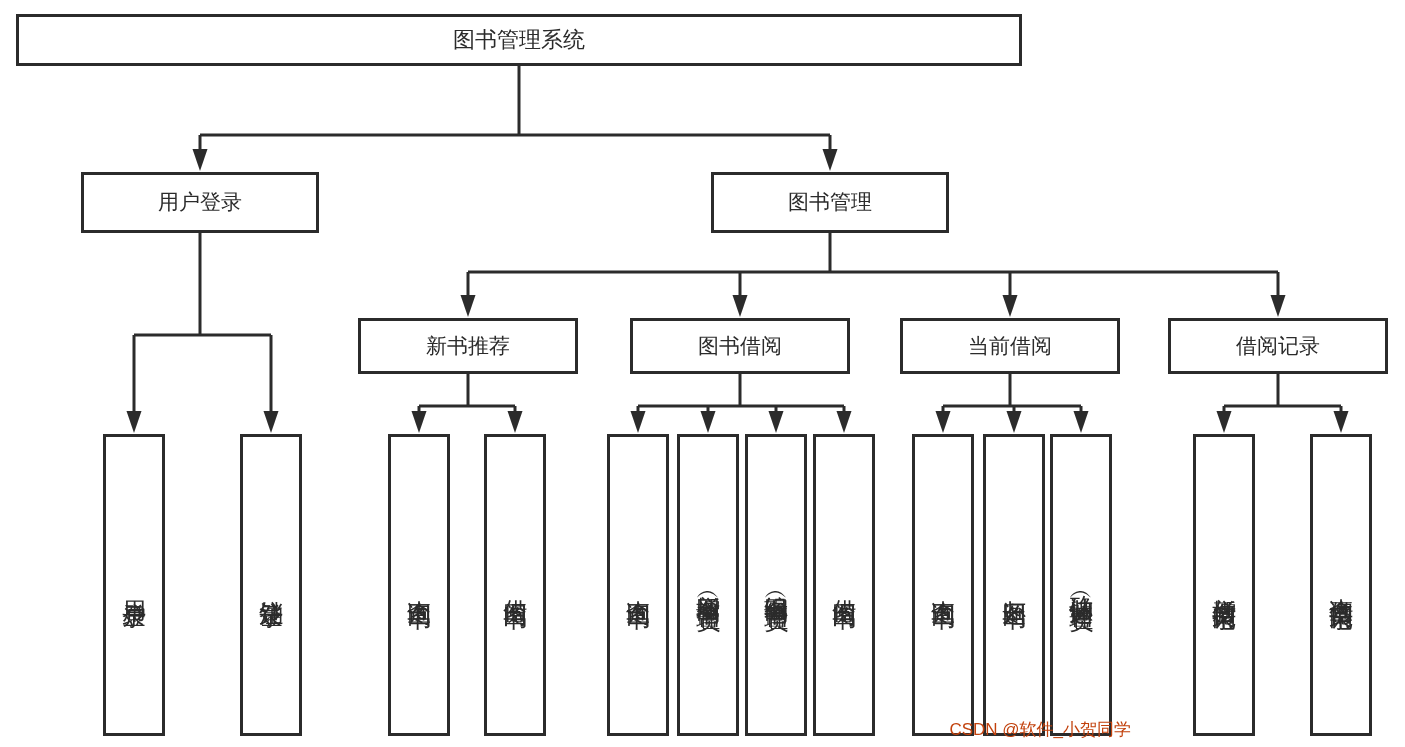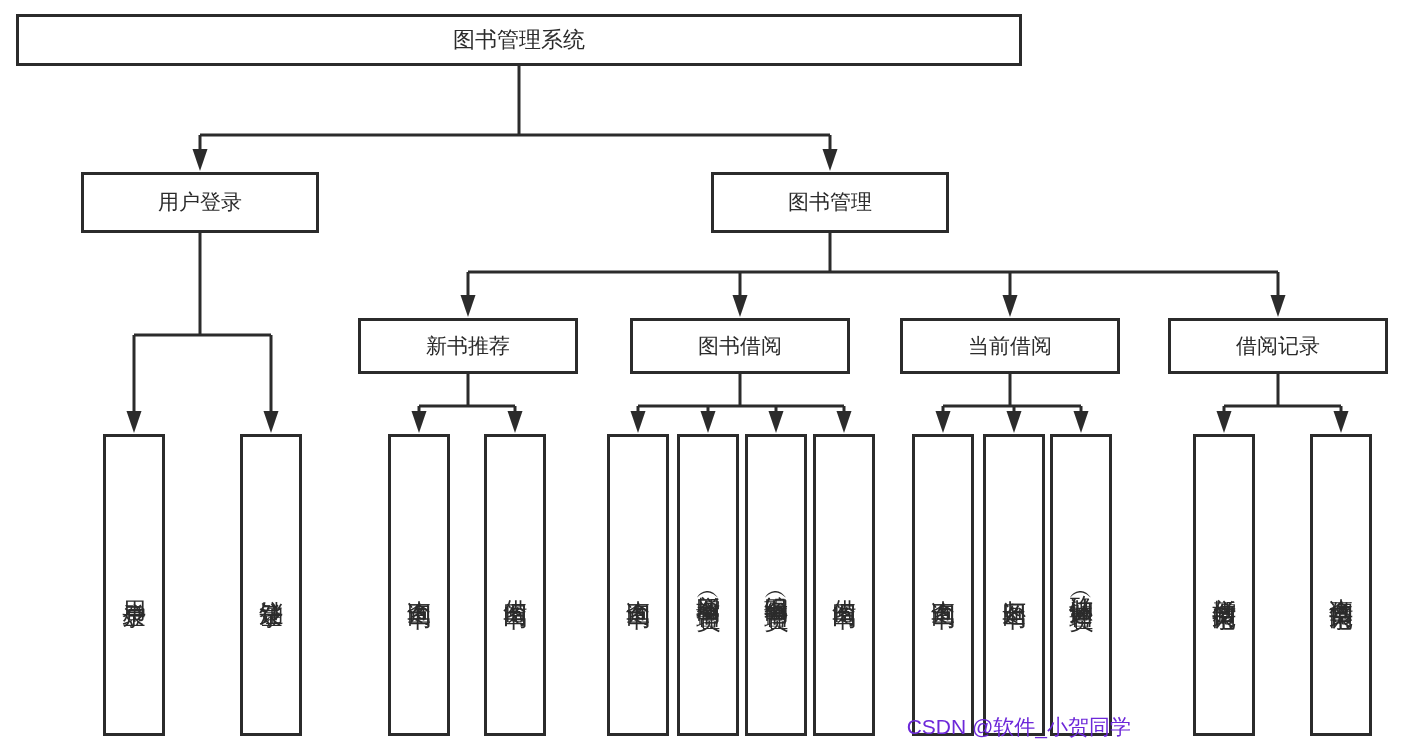--- a/index.html
+++ b/index.html
@@ -46,22 +46,22 @@
     color:#2b2b2b;
     letter-spacing:2px;
     white-space:nowrap;
     text-align:center;
   }
   .watermark{
     position:absolute;
     right:6px;
     bottom:6px;
     font-family:"Liberation Sans","DejaVu Sans",sans-serif;
-    font-size:21px;
-    color:#6d28d9;
+    font-size:17px;
+    color:#c2410c;
     white-space:nowrap;
     user-select:none;
   }
 </style>
 </head>
 <body>
 
 <div id="diagram-root">
   <svg class="diagram-canvas" id="diagram-canvas" viewBox="0 0 1405 747" xmlns="http://www.w3.org/2000/svg">
       <g>

